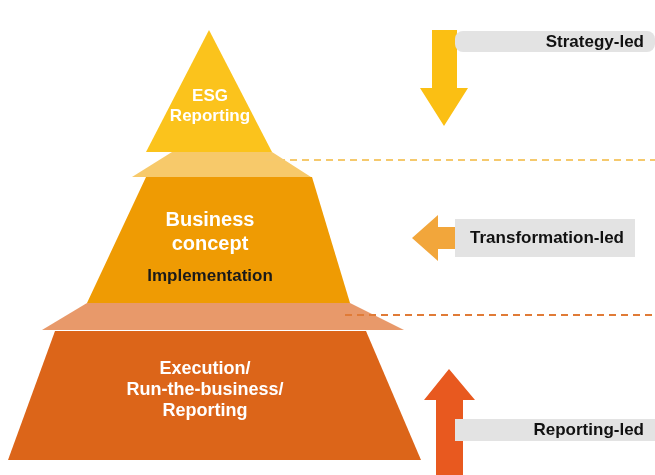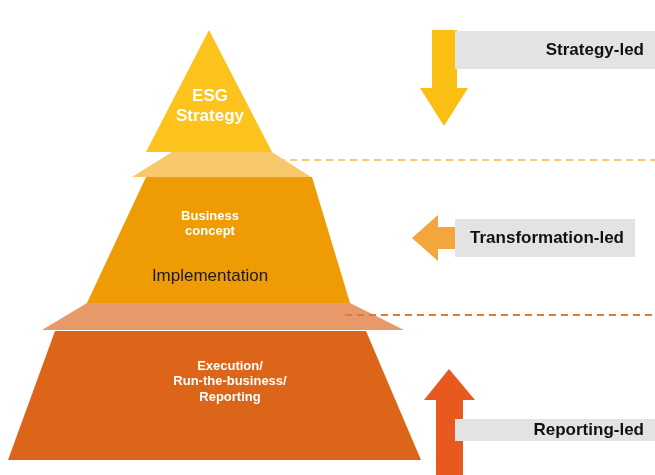--- a/index.html
+++ b/index.html
@@ -31,66 +31,67 @@
     text-align: center;
     line-height: 1.18;
     white-space: pre-line;
   }
   .tier-text.bold-white {
     color: #ffffff;
     font-weight: bold;
   }
   .tier-text.plain-dark {
     color: #1a1a1a;
-    font-weight: normal;
+    font-weight: bold;
   }
   #tier-top-label {
     left: 150px;
     top: 86px;
     width: 120px;
     font-size: 17px;
   }
   #tier-mid-label {
     left: 110px;
     top: 208px;
     width: 200px;
-    font-size: 13px;
+    font-size: 20px;
   }
   #tier-mid-sublabel {
     left: 95px;
     top: 266px;
     width: 230px;
     font-size: 17px;
   }
   #tier-bottom-label {
-    left: 80px;
+    left: 55px;
     top: 358px;
     width: 300px;
-    font-size: 13px;
+    font-size: 18px;
   }
   .side-bar {
     position: absolute;
     background: #e3e3e3;
     display: flex;
     align-items: center;
     justify-content: flex-end;
     box-sizing: border-box;
     padding-right: 11px;
   }
   .side-bar span {
     font-size: 17px;
     font-weight: bold;
     color: #111111;
     white-space: nowrap;
   }
   #bar-strategy {
     left: 455px;
     top: 31px;
     width: 200px;
-    height: 38px;
+    height: 21px;
+    border-radius: 8px;
   }
   #bar-transformation {
     left: 455px;
     top: 219px;
     width: 180px;
     height: 38px;
   }
   #bar-reporting {
     left: 455px;
     top: 419px;
@@ -121,21 +122,21 @@
 
     <polygon points="432,30 457,30 457,88 468,88 444,126 420,88 432,88" fill="#fbbf13"></polygon>
 
     <polygon points="412,238 438,215 438,227 458,227 458,249 438,249 438,261" fill="#f2a63b"></polygon>
 
     <polygon points="449,369 475,400 463,400 463,475 436,475 436,400 424,400" fill="#e8591f"></polygon>
 
   </svg>
 
   <div class="tier-text bold-white" id="tier-top-label">ESG
-Strategy</div>
+Reporting</div>
 
   <div class="tier-text bold-white" id="tier-mid-label">Business
 concept</div>
 
   <div class="tier-text plain-dark" id="tier-mid-sublabel">Implementation</div>
 
   <div class="tier-text bold-white" id="tier-bottom-label">Execution/
 Run-the-business/
 Reporting</div>
 

